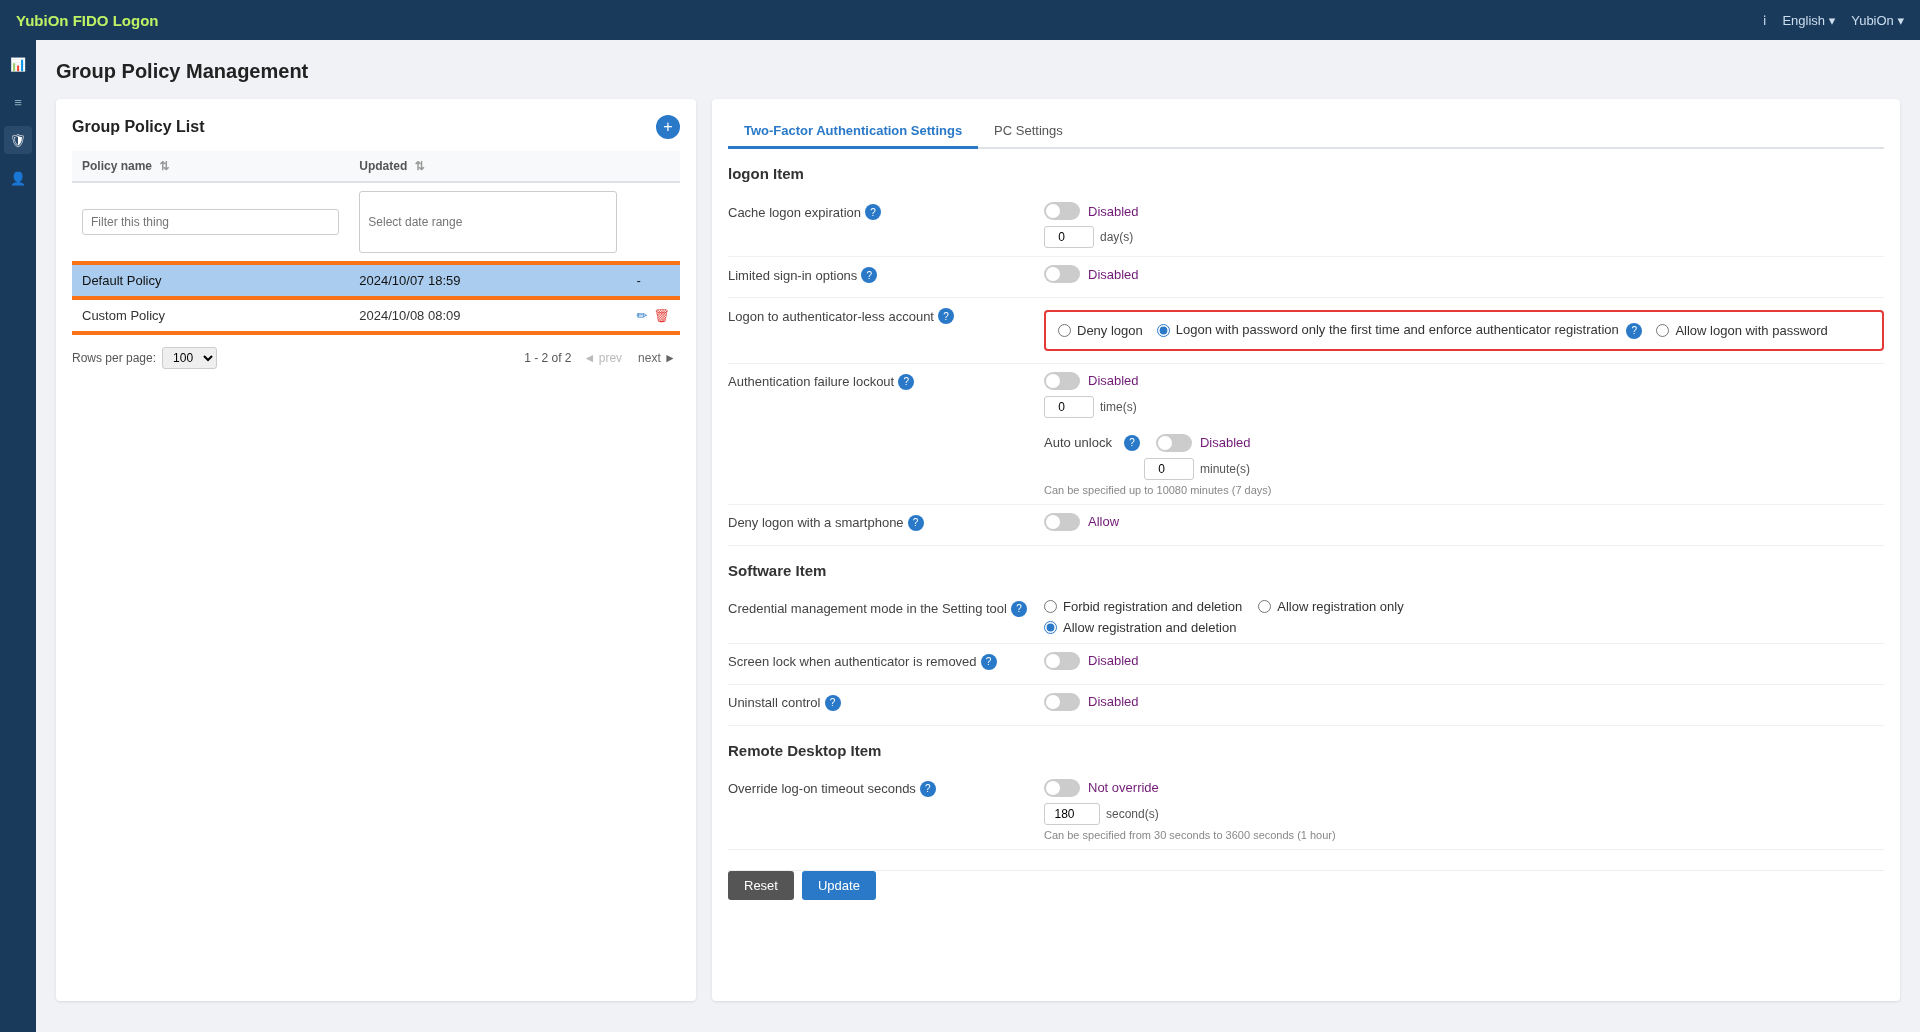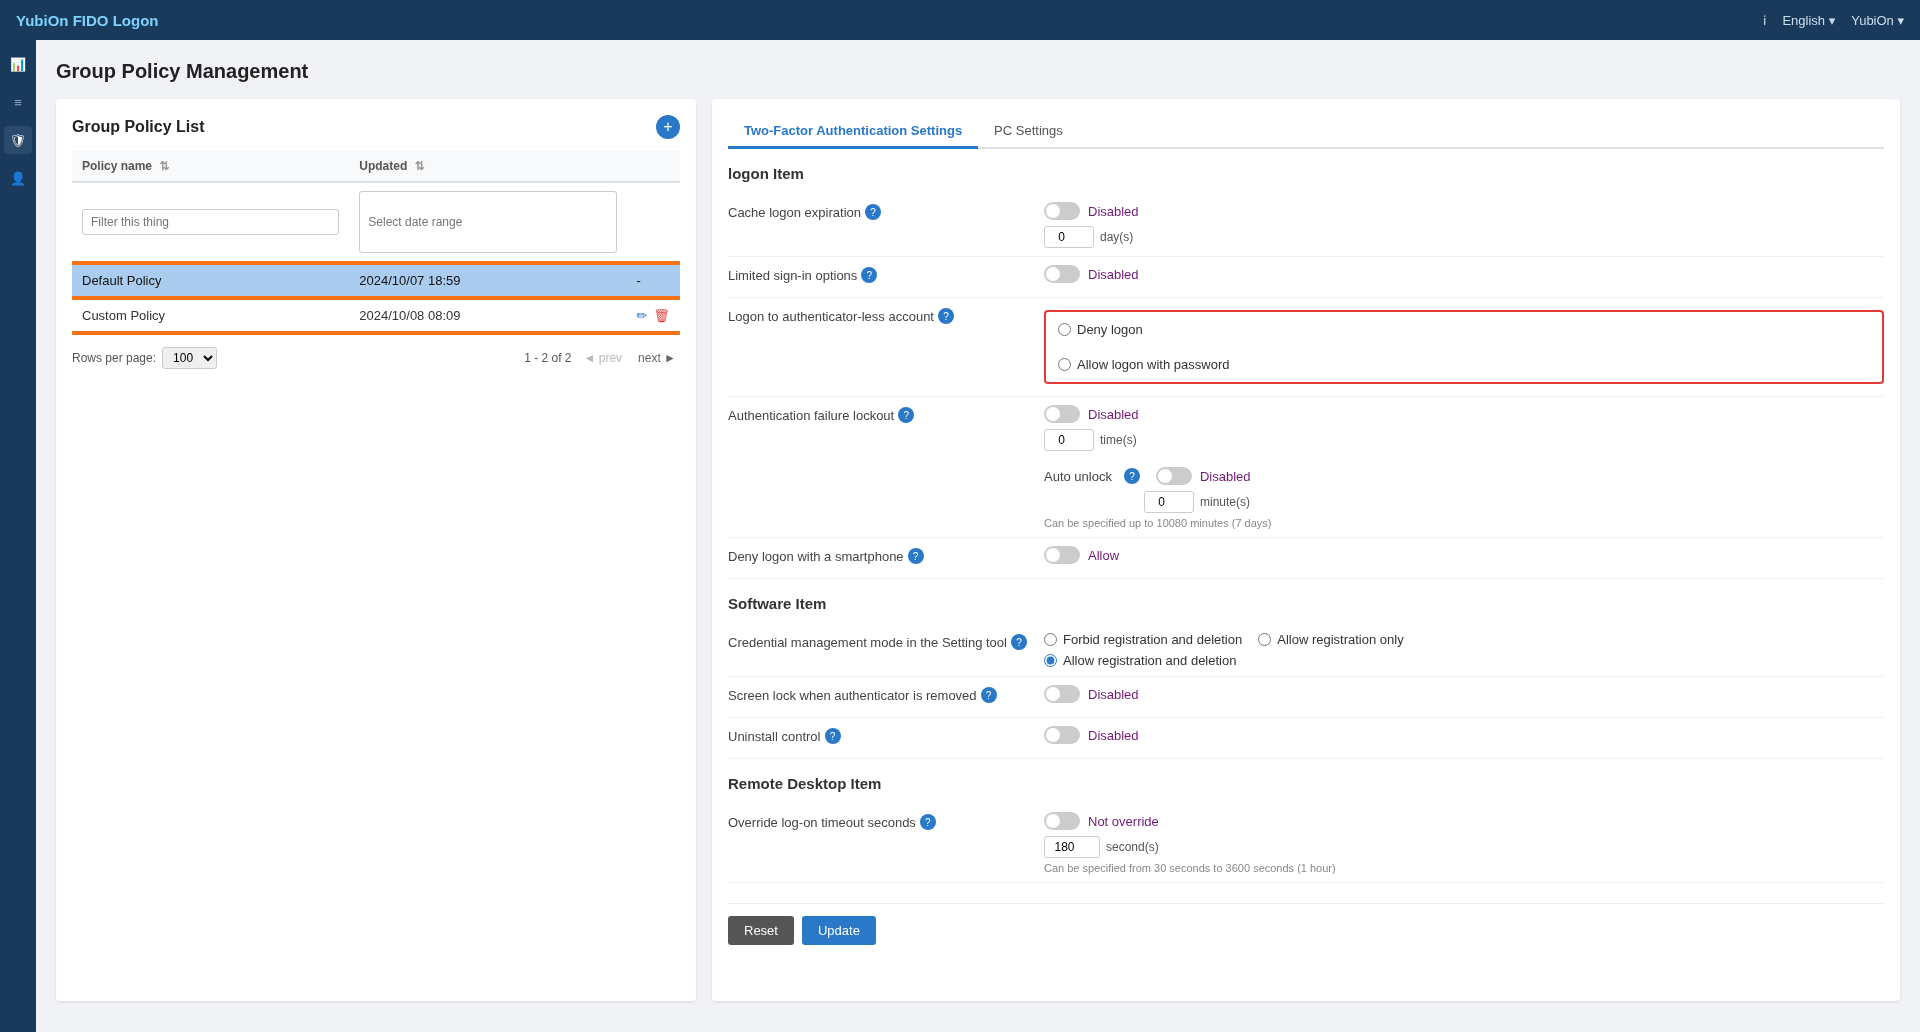--- a/index.html
+++ b/index.html
@@ -8,21 +8,21 @@
     
     .topnav {
       background: #1a3a5c;
       color: #fff;
       height: 40px;
       display: flex;
       align-items: center;
       padding: 0 16px;
       justify-content: space-between;
     }
-    .topnav-title { font-size: 15px; font-weight: bold; color: #7dd3fc; }
+    .topnav-title { font-size: 15px; font-weight: bold; color: #bef264; }
     .topnav-right { display: flex; align-items: center; gap: 16px; font-size: 13px; color: #cde; }
     .topnav-right a { color: #cde; text-decoration: none; cursor: pointer; }
 
     
     .layout { display: flex; height: calc(1032px - 40px); }
 
     
     .sidebar {
       width: 36px;
       background: #1a3a5c;
@@ -233,21 +233,21 @@
       width: 50px;
       padding: 3px 6px;
       border: 1px solid #ccc;
       border-radius: 3px;
       font-size: 12px;
       text-align: center;
     }
     .num-unit { font-size: 12px; color: #555; }
 
     
-    .radio-group { display: flex; flex-direction: column; gap: 20px; }
+    .radio-group { display: flex; flex-direction: row; gap: 14px; }
     .radio-row { display: flex; align-items: center; gap: 6px; }
     .radio-inline { display: flex; align-items: center; gap: 16px; flex-wrap: wrap; }
 
     
     .highlight-box {
       border: 2px solid #e53935;
       border-radius: 4px;
       padding: 10px 12px;
       margin: 4px 0;
     }
@@ -264,21 +264,20 @@
       font-size: 10px;
       cursor: pointer;
       flex-shrink: 0;
     }
 
     
     .bottom-buttons {
       display: flex;
       gap: 8px;
       margin-top: 20px;
-      padding-top: 12px;
       border-top: 1px solid #eee;
     }
     .btn-reset {
       padding: 7px 16px;
       background: #555;
       color: #fff;
       border: none;
       border-radius: 3px;
       cursor: pointer;
       font-size: 13px;
@@ -430,20 +429,27 @@
             <span class="help-icon">?</span>
           </div>
           <div class="settings-control">
             <div class="highlight-box">
               <div class="radio-group">
                 <div class="radio-row">
                   <input type="radio" name="auth_less" id="r1" style="">
                   <label for="r1">Deny logon</label>
                 </div>
                 <div class="radio-row">
+                  <input type="radio" name="auth_less" id="r2" checked="" style="">
+                  <label for="r2">
+                    <span>Logon with password only the first time and enforce authenticator registration</span>
+                    <span class="help-icon" style="margin-left:4px;">?</span>
+                  </label>
+                </div>
+                <div class="radio-row">
                   <input type="radio" name="auth_less" id="r3" style="">
                   <label for="r3">Allow logon with password</label>
                 </div>
               </div>
             </div>
           </div>
         </div>
 
         <div class="settings-row">
           <div class="settings-label">

